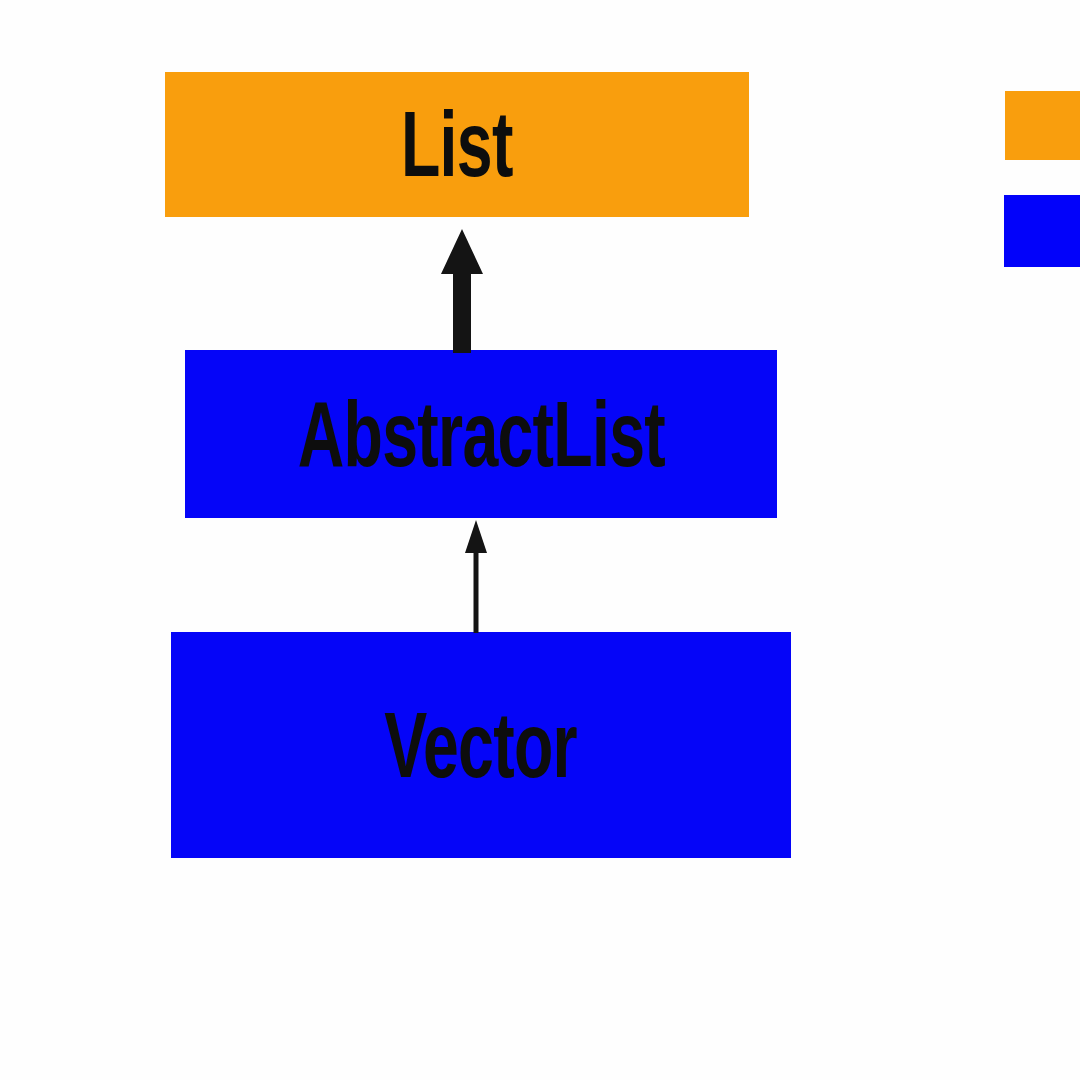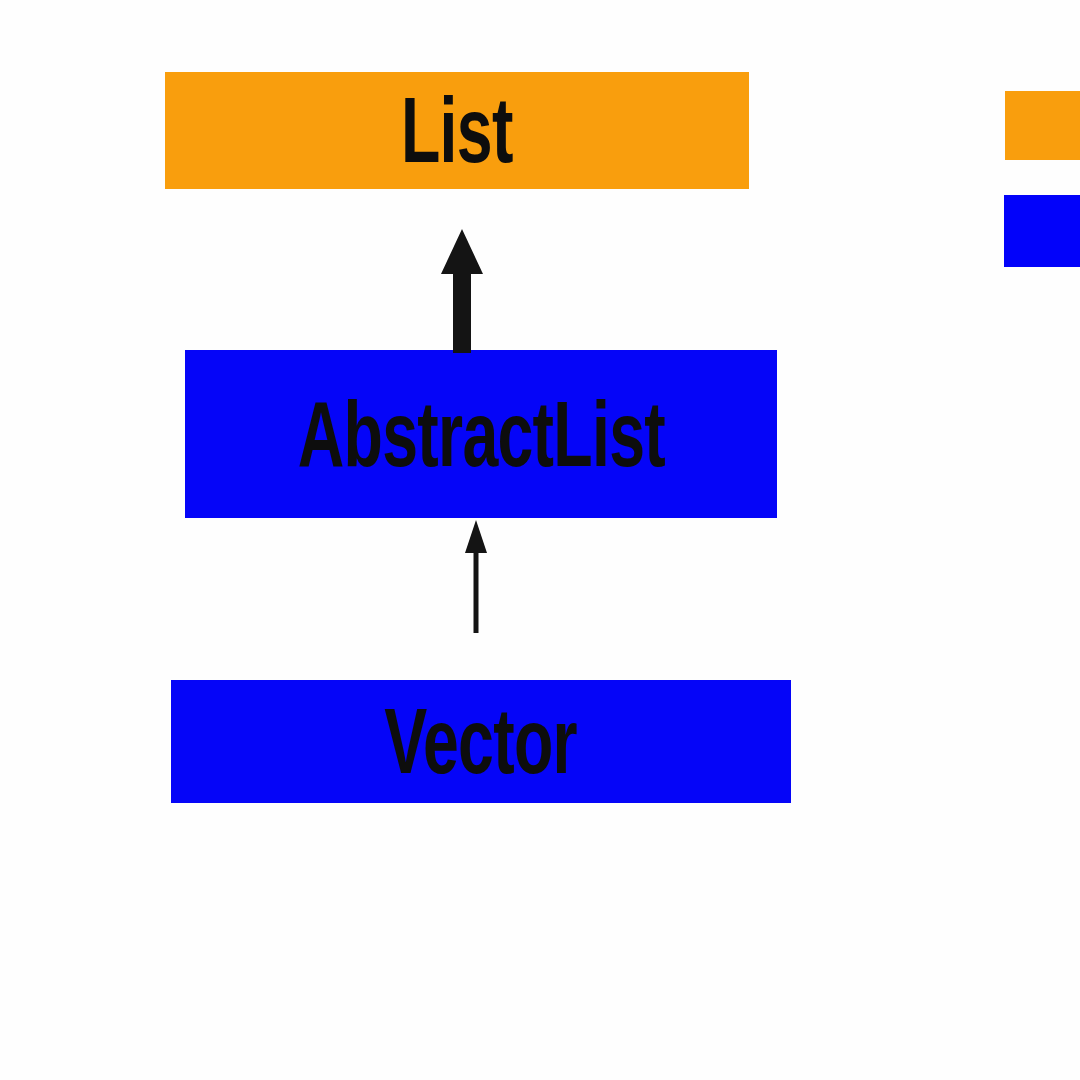--- a/index.html
+++ b/index.html
@@ -31,29 +31,29 @@
     font-size: 92px;
     font-weight: bold;
     color: #0d0d0d;
     letter-spacing: -1px;
     transform: scaleX(0.70);
     transform-origin: center center;
     white-space: nowrap;
   }
   #node-list {
     left: 165px; top: 72px;
-    width: 584px; height: 117px;
+    width: 584px; height: 145px;
   }
   #node-abstractlist {
     left: 185px; top: 350px;
     width: 592px; height: 168px;
   }
   #node-vector {
     left: 171px; top: 632px;
-    width: 620px; height: 123px; margin-top: 48px;
+    width: 620px; height: 226px;
   }
   .arrow-layer {
     position: absolute;
     left: 0; top: 0;
     width: 1080px;
     height: 1080px;
     pointer-events: none;
   }
   .legend-swatch {
     position: absolute;

